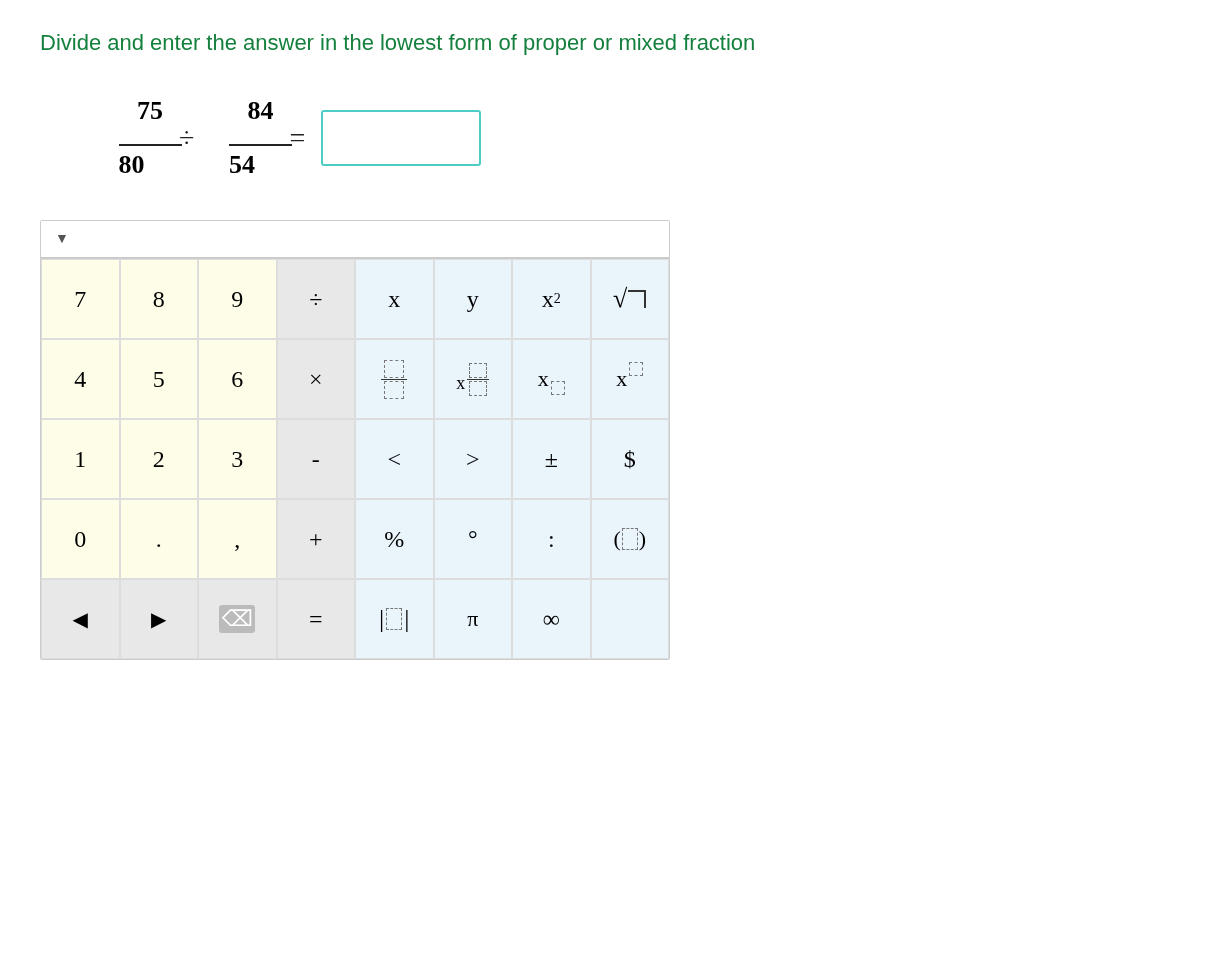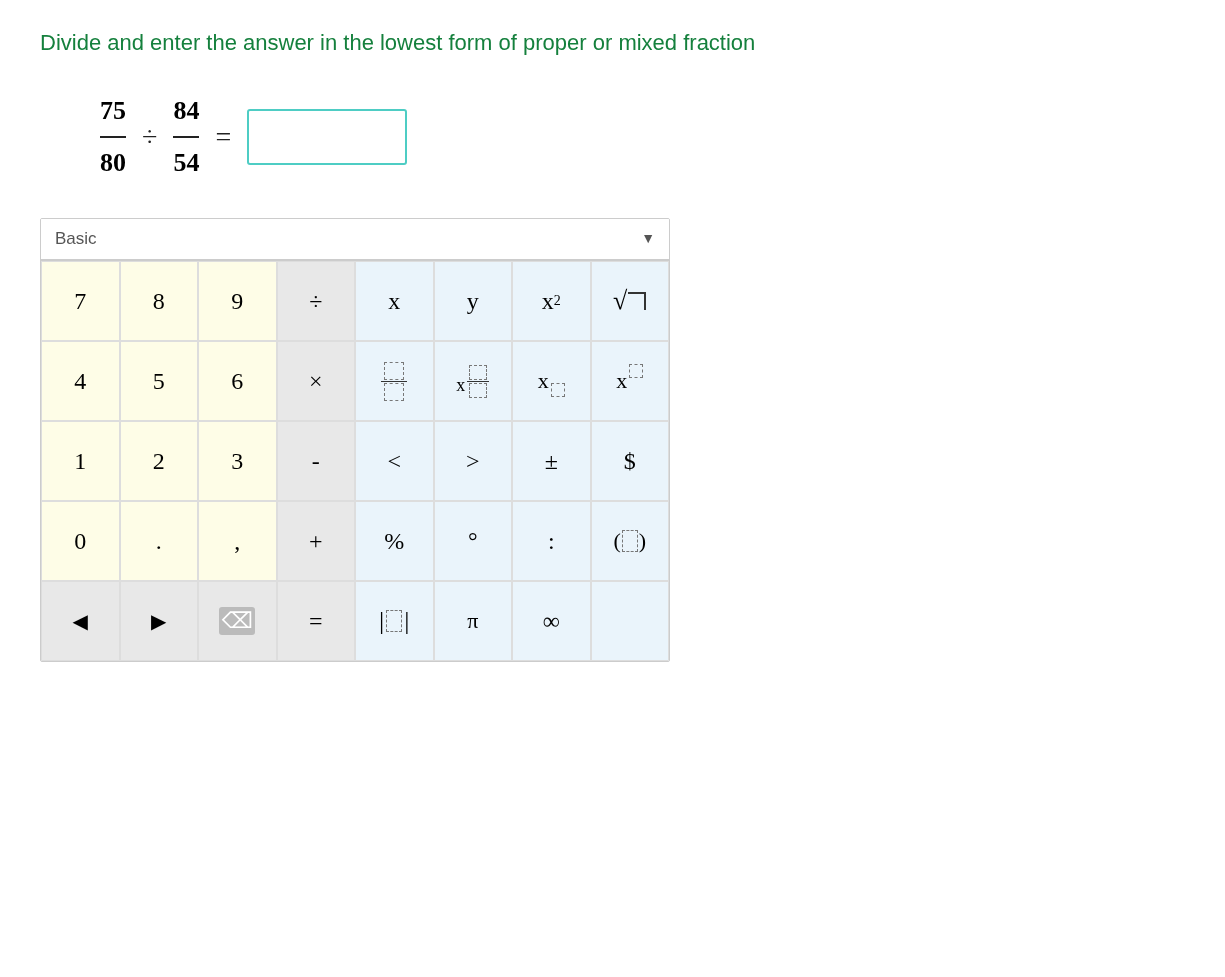--- a/index.html
+++ b/index.html
@@ -29,27 +29,28 @@
     .fraction {
       display: flex;
       flex-direction: column;
       align-items: center;
       font-size: 26px;
       font-weight: bold;
     }
 
     .fraction .numerator {
       border-bottom: 2px solid #222;
-      padding-bottom: 10px;
+      padding-bottom: 18px;
       width: 100%;
       text-align: center;
+      margin-left: 37px;
     }
 
     .fraction .denominator {
-      padding-top: 10px;
+      padding-top: 4px;
       text-align: center;
     }
 
     .operator {
       font-size: 28px;
       color: #222;
     }
 
     .equals {
       font-size: 28px;
@@ -162,21 +163,20 @@
   <div class="fraction">
     <div class="numerator">84</div>
     <div class="denominator">54</div>
   </div>
   <span class="equals">=</span>
   <input class="answer-input" type="text" style="">
 </div>
 
 <div class="calculator">
   <div class="calc-header">
-    <span class="calc-header-label">Basic</span>
     <span class="calc-dropdown-arrow">▼</span>
   </div>
 
   <div class="calc-grid">
 
     <div class="calc-cell yellow">7</div>
     <div class="calc-cell yellow">8</div>
     <div class="calc-cell yellow">9</div>
     <div class="calc-cell gray">÷</div>
     <div class="calc-cell blue">x</div>

